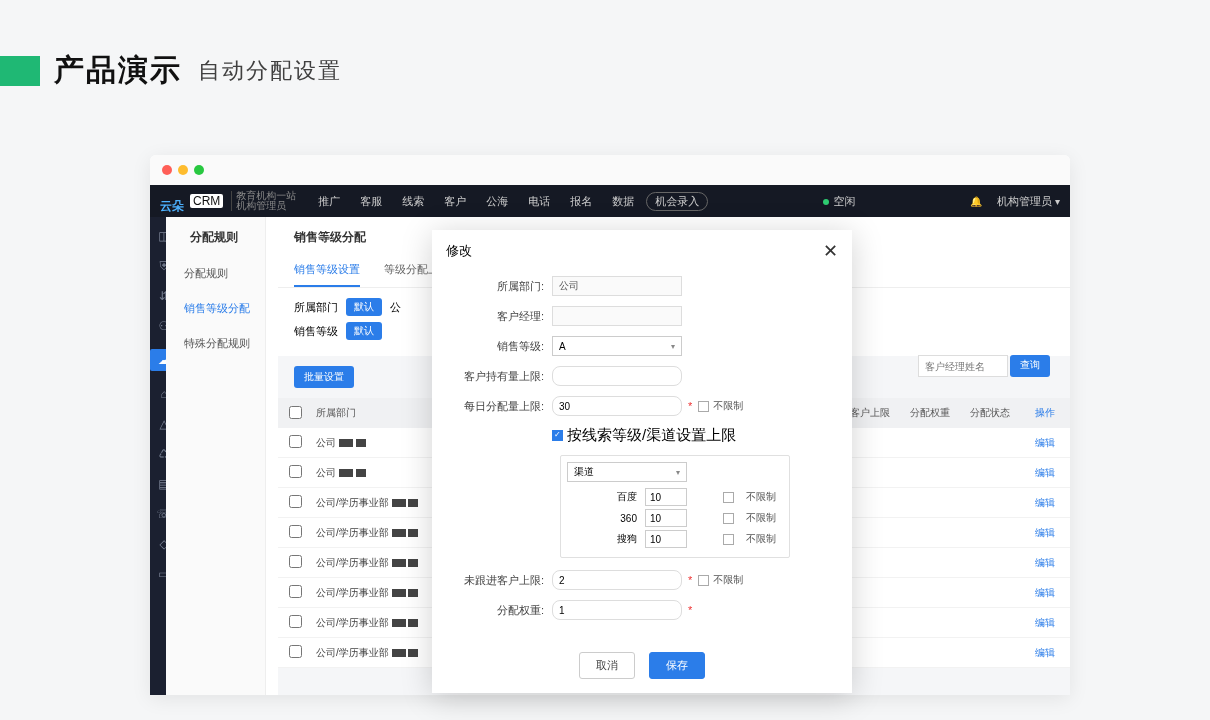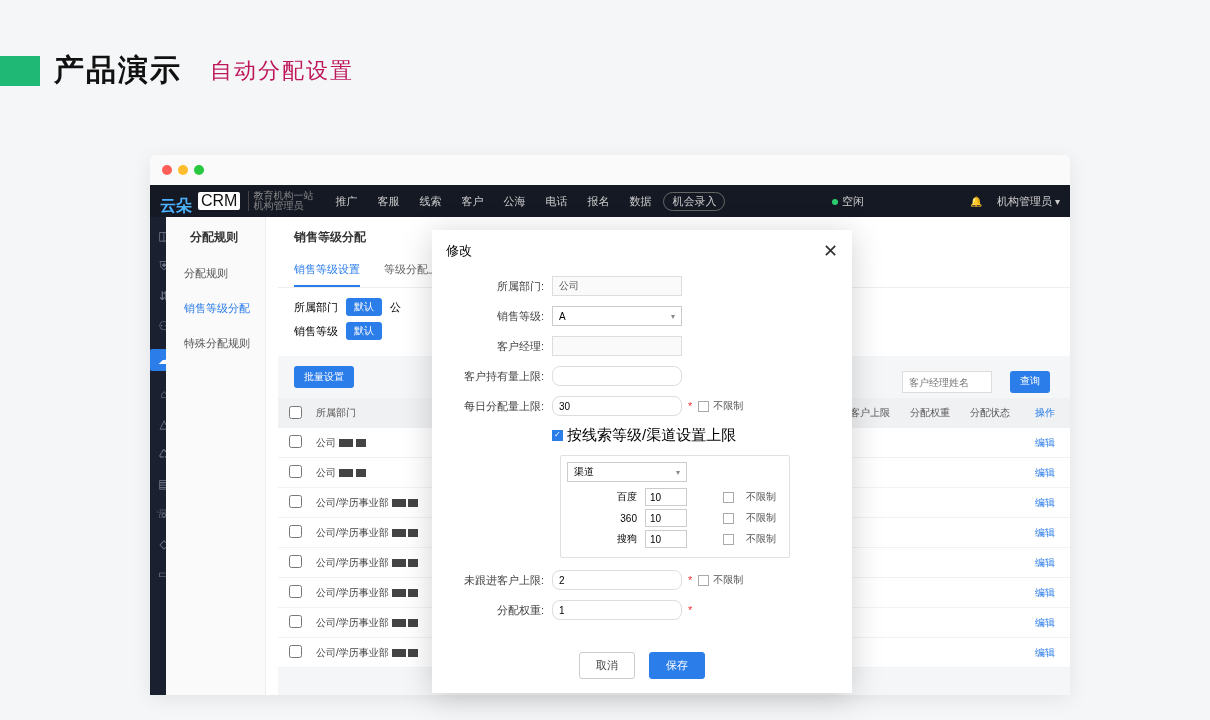--- a/index.html
+++ b/index.html
@@ -2,34 +2,34 @@
 <html><head>
 <meta charset="utf-8">
 <style>
 * { margin: 0; padding: 0; box-sizing: border-box; font-family: -apple-system, "PingFang SC", "Microsoft YaHei", sans-serif; }
 body { background: #f5f6f7; width: 1210px; height: 720px; position: relative; overflow: hidden; }
 
 
 .slide-header { display: flex; align-items: center; padding: 50px 0 20px 0; gap: 14px; }
 .green-block { width: 40px; height: 30px; background: #1fb874; }
 .slide-title { font-size: 30px; font-weight: 700; color: #111; letter-spacing: 2px; }
-.slide-sub { font-size: 22px; color: #be185d; margin-left: 14px; letter-spacing: 2px; }
+.slide-sub { font-size: 22px; color: #404040; margin-left: 2px; letter-spacing: 2px; }
 
 
 .browser { position: absolute; left: 150px; top: 155px; width: 920px; height: 540px; background: #fff; border-radius: 6px 6px 0 0; box-shadow: 0 4px 20px rgba(0,0,0,.08); overflow: hidden; }
 .dots { display: flex; gap: 6px; padding: 10px 12px; background: #fafafa; }
 .dot { width: 10px; height: 10px; border-radius: 50%; }
 .dot.r { background: #ff5f57; }
 .dot.y { background: #febc2e; }
 .dot.g { background: #28c840; }
 
 
 .topnav { background: #151924; color: #ccc; display: flex; align-items: center; height: 32px; font-size: 11px; padding: 0 10px; gap: 4px; }
-.logo { color: #4db2ff; font-weight: 700; font-size: 16px; margin-right: 2px; margin-top: 11px; }
-.logo-crm { background: #fff; color: #111; border-radius: 2px; padding: 0 3px; font-size: 16px; }
+.logo { color: #4db2ff; font-weight: 700; font-size: 12px; margin-right: 2px; margin-top: 11px; }
+.logo-crm { background: #fff; color: #111; border-radius: 2px; padding: 0 3px; font-size: 12px; }
 .logo-sub { font-size: 10px; color: #888; line-height: 1; border-left: 1px solid #444; padding-left: 4px; margin-left: 4px; margin-right: 10px; }
 .nav-item { padding: 0 8px; color: #ccc; cursor: pointer; }
 .nav-pill { border: 1px solid #666; border-radius: 10px; padding: 1px 8px; }
 .nav-spacer { flex: 1; }
 .status-dot { width: 6px; height: 6px; background: #2ecc71; border-radius: 50%; display: inline-block; margin-right: 4px; }
 .nav-right { display: flex; align-items: center; gap: 14px; }
 .bell, .triangle { font-size: 10px; }
 
 
 .rail { position: absolute; left: 0; top: 62px; bottom: 0; width: 28px; background: #1b2030; display: flex; flex-direction: column; align-items: center; gap: 16px; padding-top: 12px; }
@@ -48,21 +48,21 @@
 .content-title { font-size: 12px; font-weight: 600; color: #333; padding: 12px 0 8px 16px; background: #fff; }
 .tabs { display: flex; gap: 24px; padding: 0 16px; background: #fff; border-bottom: 1px solid #eee; }
 .tab { font-size: 11px; padding: 8px 0; color: #666; cursor: pointer; }
 .tab.active { color: #2b7de9; border-bottom: 2px solid #2b7de9; }
 
 .filters { padding: 10px 16px; background: #fff; }
 .filter-row { display: flex; align-items: center; gap: 8px; font-size: 11px; margin-bottom: 6px; }
 .pill-btn { background: #2b7de9; color: #fff; border-radius: 3px; padding: 2px 8px; font-size: 10px; cursor: pointer; }
 .batch-btn { background: #2b7de9; color: #fff; border-radius: 3px; padding: 4px 10px; font-size: 10px; margin: 10px 16px; display: inline-block; cursor: pointer; }
 
-.search-area { position: absolute; right: 20px; top: 154px; display: flex; gap: 18px; }
+.search-area { position: absolute; right: 20px; top: 138px; display: flex; gap: 2px; }
 .search-input { width: 90px; height: 22px; border: 1px solid #ddd; font-size: 10px; padding: 0 6px; background: #fff; }
 .search-btn { background: #2b7de9; color: #fff; border-radius: 3px; padding: 3px 10px; font-size: 10px; cursor: pointer; }
 
 
 .tbl { width: calc(100% - 0px); background: #fff; }
 .tbl-head { display: flex; background: #f0f1f3; height: 30px; align-items: center; font-size: 10px; color: #555; }
 .tbl-row { display: flex; height: 30px; align-items: center; font-size: 10px; color: #444; border-bottom: 1px solid #f2f2f2; background: #fff; }
 .c-chk { width: 34px; text-align: center; }
 .c-dept { flex: 1; padding-left: 4px; }
 .c-col { width: 60px; text-align: center; }
@@ -267,28 +267,28 @@
   <div class="modal-head">
     <span>修改</span>
     <span class="close-x">✕</span>
   </div>
   <div class="modal-body">
     <div class="frow">
       <div class="flabel">所属部门:</div>
       <input class="finput" disabled="" value="公司" style="">
     </div>
     <div class="frow">
+      <div class="flabel">客户经理:</div>
+      <input class="finput" disabled="" style="">
+    </div>
+    <div class="frow">
       <div class="flabel">销售等级:</div>
       <div class="fselect">
           <span>A</span>
         </div>
-    </div>
-    <div class="frow">
-      <div class="flabel">客户经理:</div>
-      <input class="finput" disabled="" style="">
     </div>
     <div class="frow">
       <div class="flabel">客户持有量上限:</div>
       <input class="finput white" style="">
     </div>
     <div class="frow">
       <div class="flabel">每日分配量上限:</div>
       <input class="finput white" value="30" style="">
       <span class="star">*</span>
       <span class="chk"></span>

